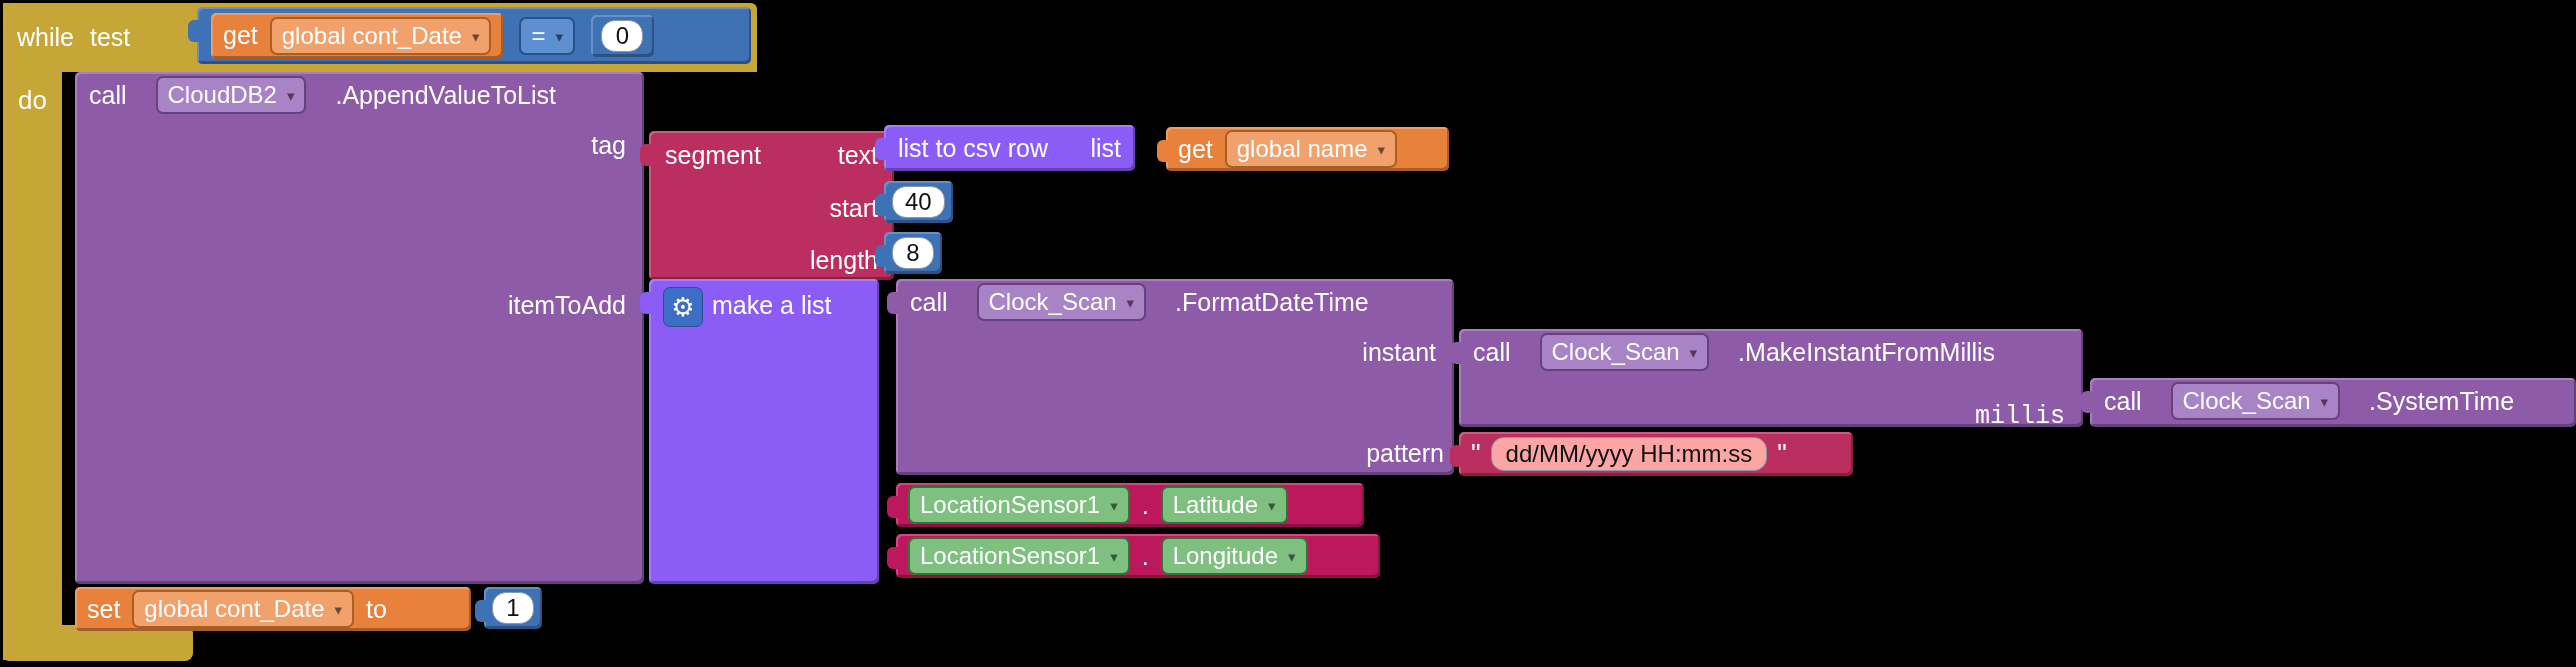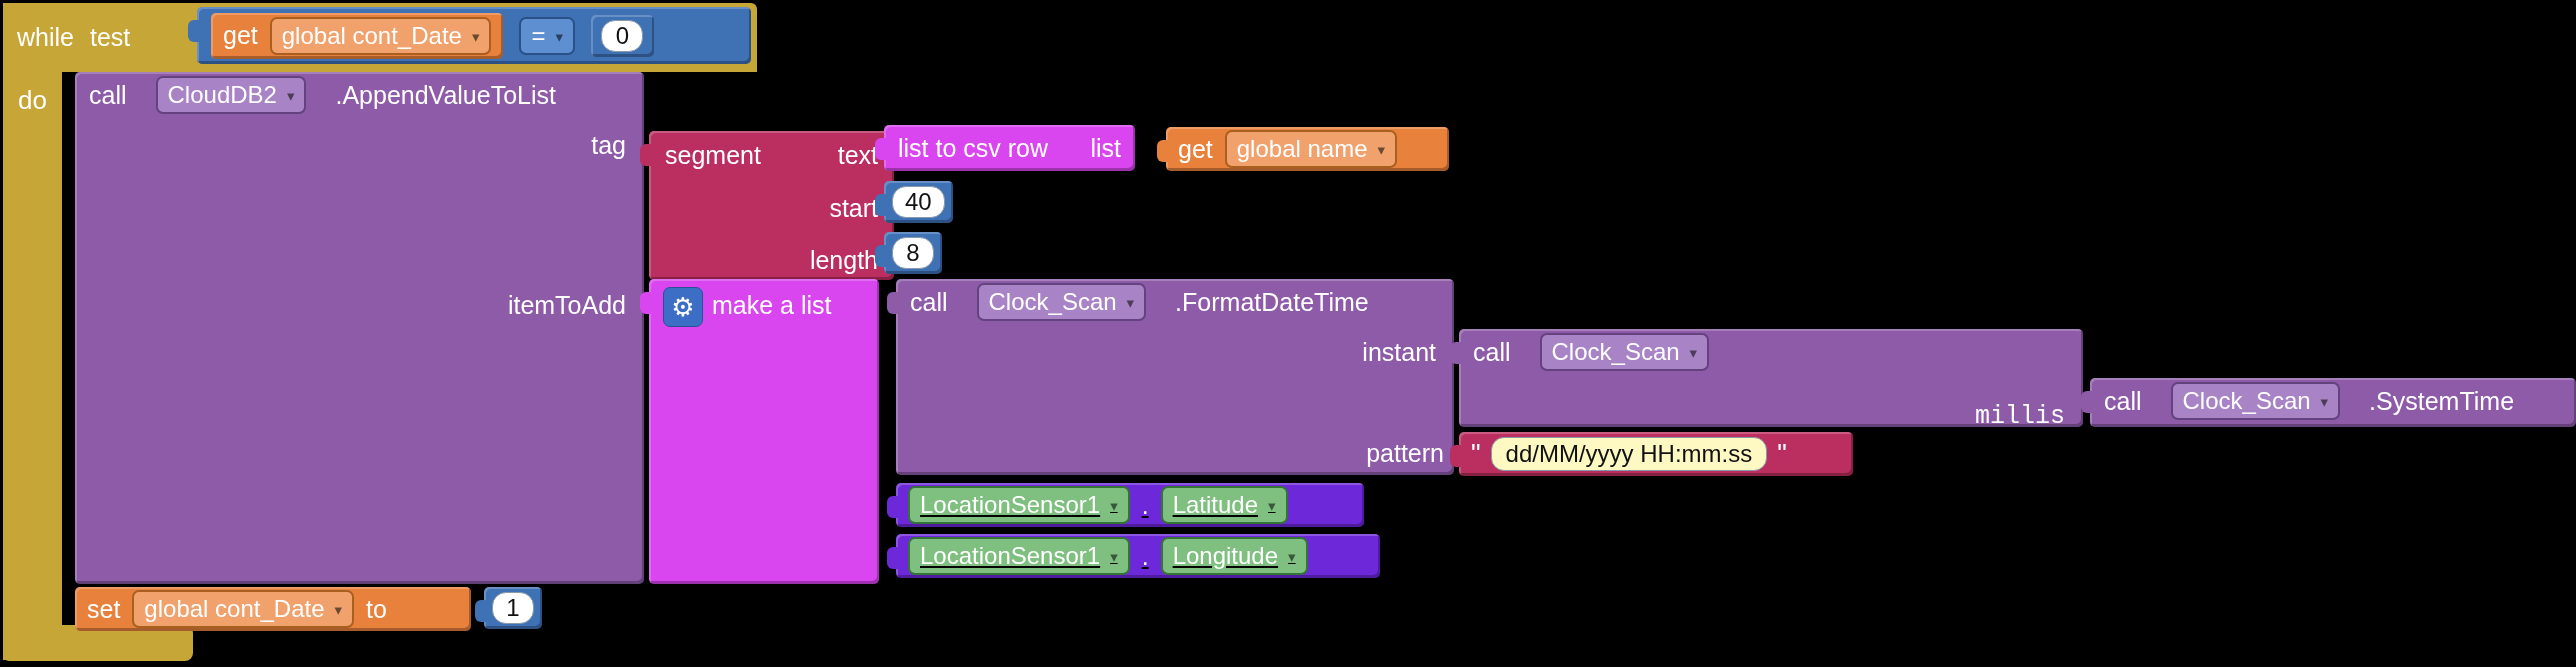--- a/index.html
+++ b/index.html
@@ -11,39 +11,39 @@
          box-shadow: inset 2px 2px 0 rgba(255,255,255,0.22), inset -2px -3px 0 rgba(0,0,0,0.28); }
   .inline { position:relative; box-shadow: inset 2px 2px 0 rgba(255,255,255,0.22), inset -2px -3px 0 rgba(0,0,0,0.28); border-radius:5px; }
   .frame { position:absolute; }
   .plug::before { content:""; position:absolute; left:-9px; top:13px; width:11px; height:22px;
                   background:inherit; border-radius:6px 0 0 6px; }
 
   
   .c-control { background:#C6A637; }
   .c-math    { background:#3F71B5; }
   .c-text    { background:#BA2F5F; }
-  .c-lists   { background:#d946ef; }
+  .c-lists   { background:#8b5cf6; }
   .c-var     { background:#E8813C; }
   .c-method  { background:#8D5BA8; }
-  .c-getter  { background:#6d28d9;text-decoration:underline; }
+  .c-getter  { background:#be185d; }
 
   .lbl { color:#ffffff; font-size:25px; white-space:nowrap; }
   .plabel { position:absolute; }
 
   .chip { display:inline-flex; align-items:center; gap:10px; padding:3px 10px;
           border-radius:7px; font-size:24px; color:#fff; white-space:nowrap; }
   .chip-var    { background:#F0A16C; border:2px solid #A9601F; }
   .chip-method { background:#A883C5; border:2px solid #63427F; }
   .chip-math   { background:#5E8FD0; border:2px solid #2A5187; }
   .chip-getter { background:#7FC081; border:2px solid #357437; }
   .arrow { font-size:15px; color:rgba(0,0,0,0.55); transform:translateY(1px); }
 
   .numfield { display:inline-block; background:#ffffff; color:#111; border:1px solid #8899aa;
               border-radius:14px; padding:1px 12px; font-size:24px; min-width:16px; text-align:center; }
-  .strfield { background:#fef9c3; color:#111; border:1px solid #8899aa; border-radius:13px;
+  .strfield { background:#fca5a5; color:#111; border:1px solid #8899aa; border-radius:13px;
               padding:2px 14px; font-size:24px; white-space:nowrap;text-align:right; }
   .quote { color:#fff; font-size:27px; }
 
   .hrow { display:flex; align-items:center; gap:29px; padding:4px 14px 0 14px; }
 
   
   .w-header { left:3px; top:3px; width:754px; height:69px; border-radius:6px 6px 0 0;
               display:flex; align-items:center; gap:16px; padding-left:14px; box-sizing:border-box; }
   .w-spine  { left:3px; top:3px; width:59px; height:657px; }
   .w-foot   { left:3px; top:625px; width:190px; height:36px; border-radius:0 8px 8px 6px; }
@@ -189,20 +189,21 @@
     <span class="lbl plabel fmt-pattern">pattern</span>
   </div>
 
   <div class="blk c-method instant plug">
     <div class="hrow">
       <span class="lbl">call</span>
       <span class="chip chip-method">
         <span>Clock_Scan</span>
         <span class="arrow">▾</span>
       </span>
+      <span class="lbl">.MakeInstantFromMillis</span>
     </div>
     <span class="lbl plabel millis-lbl">millis</span>
   </div>
 
   <div class="blk c-method system plug">
     <div class="hrow">
       <span class="lbl">call</span>
       <span class="chip chip-method">
         <span>Clock_Scan</span>
         <span class="arrow">▾</span>

